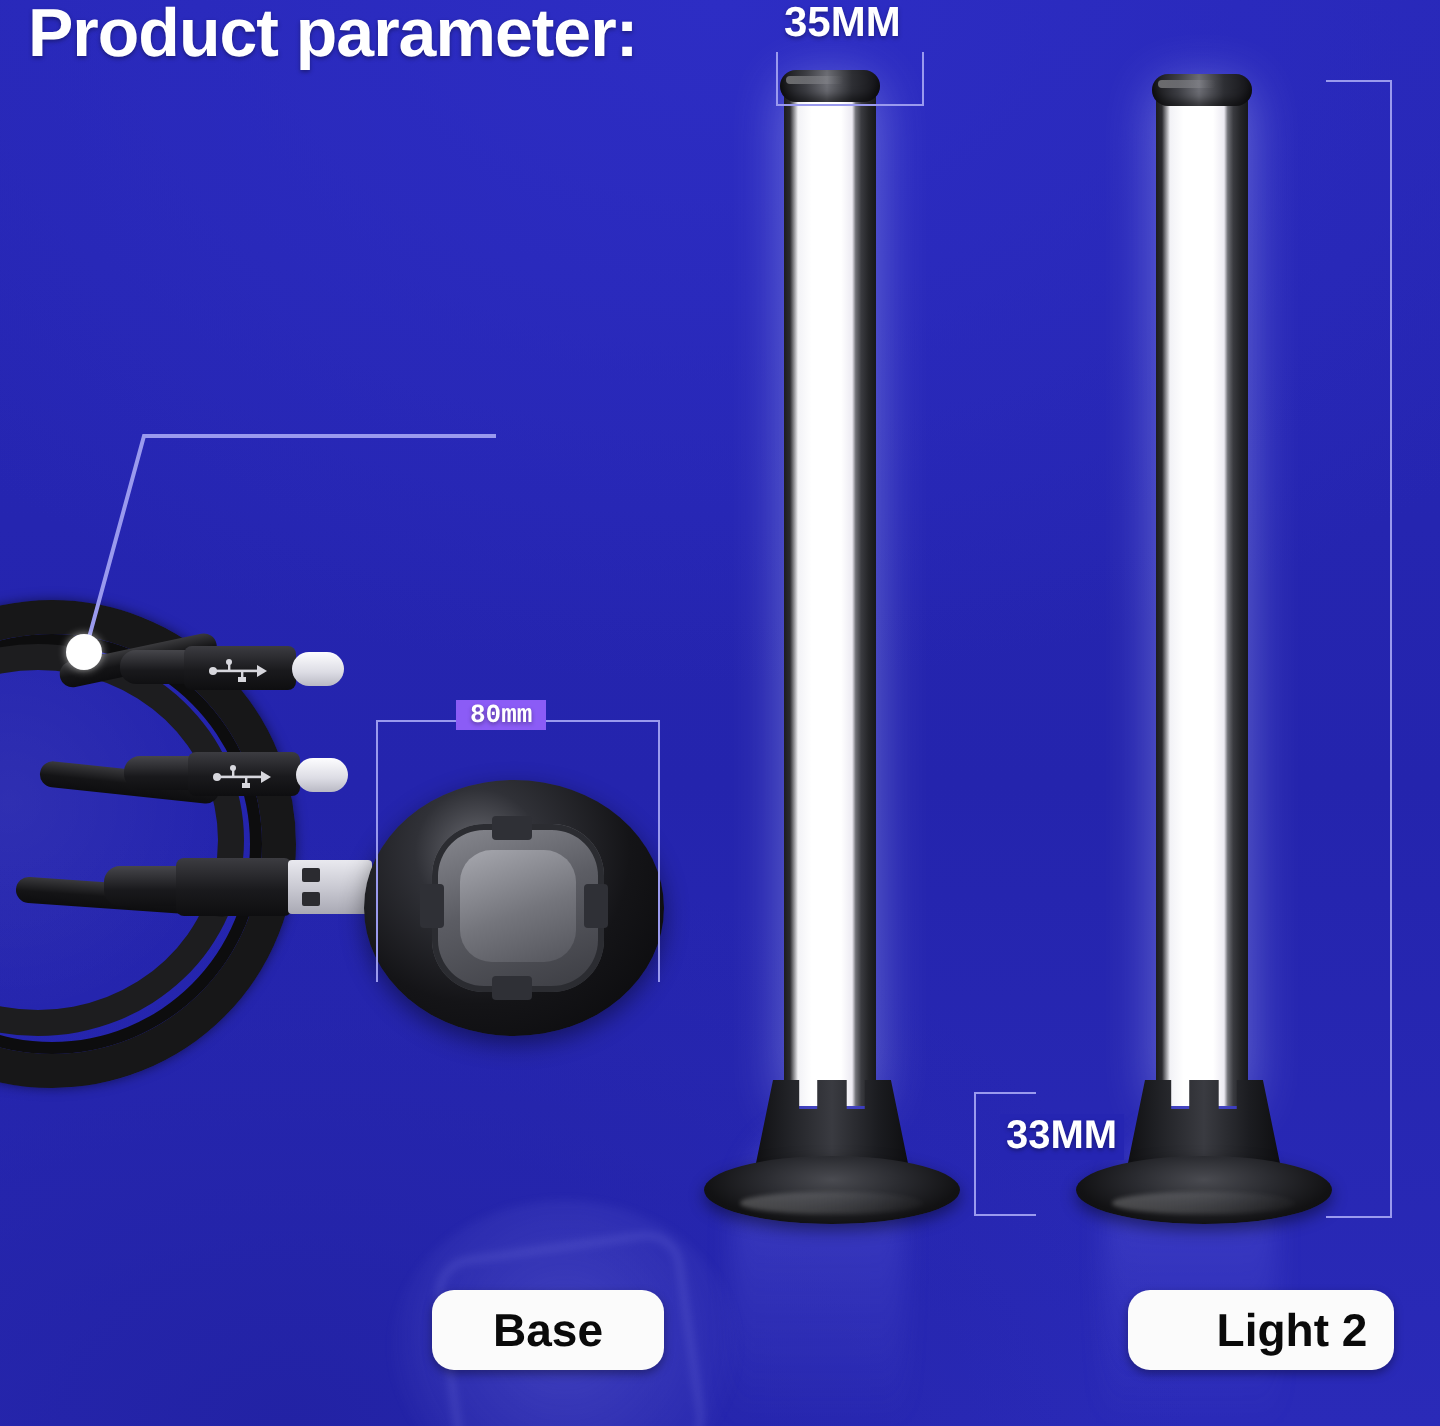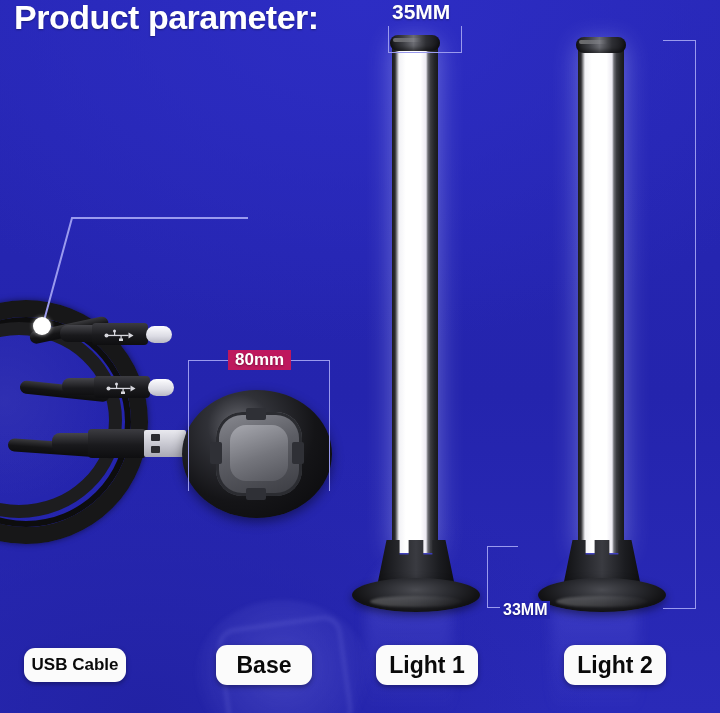--- a/index.html
+++ b/index.html
@@ -43,29 +43,29 @@
   .dimline{position:absolute;border-color:#9a9aee;}
   .dim-text{position:absolute;color:#fff;font-weight:bold;white-space:nowrap;
     text-shadow:0 1px 2px rgba(0,0,0,.35);text-align:right;}
 
   
   #b35{left:388px;top:26px;width:72px;height:26px;border:1px solid #9a9aee;border-top:none;}
   #t35{left:392px;top:0px;font-size:21px;}
 
   
   #b80{left:188px;top:360px;width:140px;height:130px;border:1px solid #9a9aee;border-bottom:none;}
-  #t80{left:228px;top:350px;font-size:17px;background:#be185d;padding:0 7px;}
+  #t80{left:228px;top:350px;font-size:13px;background:#8b5cf6;padding:0 7px;font-family:Liberation Mono, monospace;}
 
   
   #b330{left:663px;top:40px;width:32px;height:567px;border:1px solid #9a9aee;border-left:none;}
   #t330{left:640px;top:313px;font-size:21px;background:#2525b2;padding:4px 2px;}
 
   
   #b33{left:487px;top:546px;width:30px;height:60px;border:1px solid #9a9aee;border-right:none;}
-  #t33{left:500px;top:557px;font-size:16px;background:#2525b2;padding:0 3px;margin-top:44px;}
+  #t33{left:500px;top:557px;font-size:20px;background:#2525b2;padding:0 3px;}
 
   
   .lamp{position:absolute;}
   .lamp .bar{position:absolute;left:0;top:0;width:100%;height:100%;border-radius:9px 9px 3px 3px;
     background:linear-gradient(90deg,
       #1c1c1e 0px,#2c2c30 3px,
       #f2f2f6 7px,#ffffff 30%,#ffffff 62%,#eceaf2 74%,
       #6f7076 78%,#3a3b40 84%,#242528 92%,#17181b 100%);
     box-shadow:0 0 26px rgba(190,195,255,.45);}
   .lamp .cap{position:absolute;left:-2px;top:-5px;width:calc(100% + 4px);height:16px;border-radius:9px;
@@ -214,25 +214,19 @@
   </div>
 
   <div class="dimline" id="b35"></div>
   <div class="dim-text" id="t35">35MM</div>
 
   <div class="dimline" id="b330"></div>
 
   <div class="dimline" id="b33"></div>
   <div class="dim-text" id="t33">33MM</div>
 
-  <div class="chip" style="left:24px;top:648px;width:102px;height:34px;font-size:17px;">
-    <span>USB Cable</span>
-  </div>
-  <div class="chip" style="left:216px;top:645px;width:96px;height:40px;font-size:23px;">
+  <div class="chip" style="left:216px;top:645px;width:116px;height:40px;font-size:23px;">
     <span>Base</span>
   </div>
-  <div class="chip" style="left:376px;top:645px;width:102px;height:40px;font-size:23px;">
-    <span>Light 1</span>
-  </div>
-  <div class="chip" style="left:564px;top:645px;width:102px;height:40px;font-size:23px;">
+  <div class="chip" style="left:564px;top:645px;width:102px;height:40px;font-size:23px;padding-left:31px;">
     <span>Light 2</span>
   </div>
 </div>
 
 </body></html>

